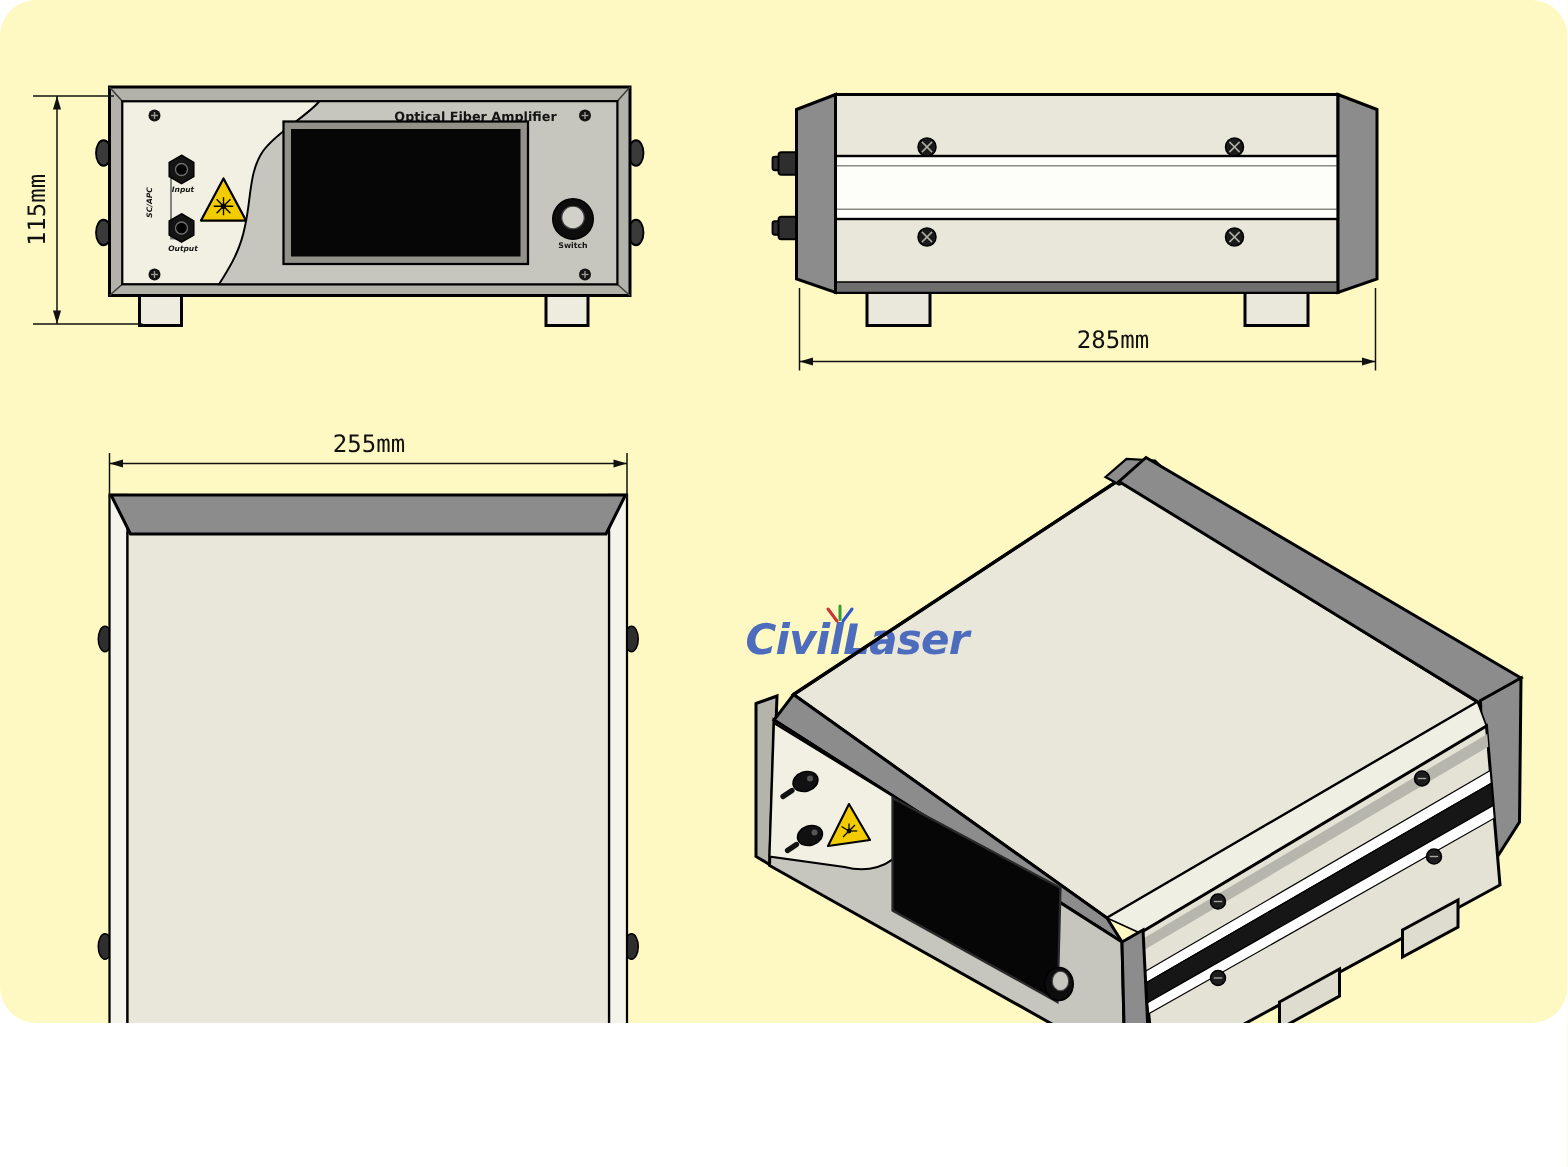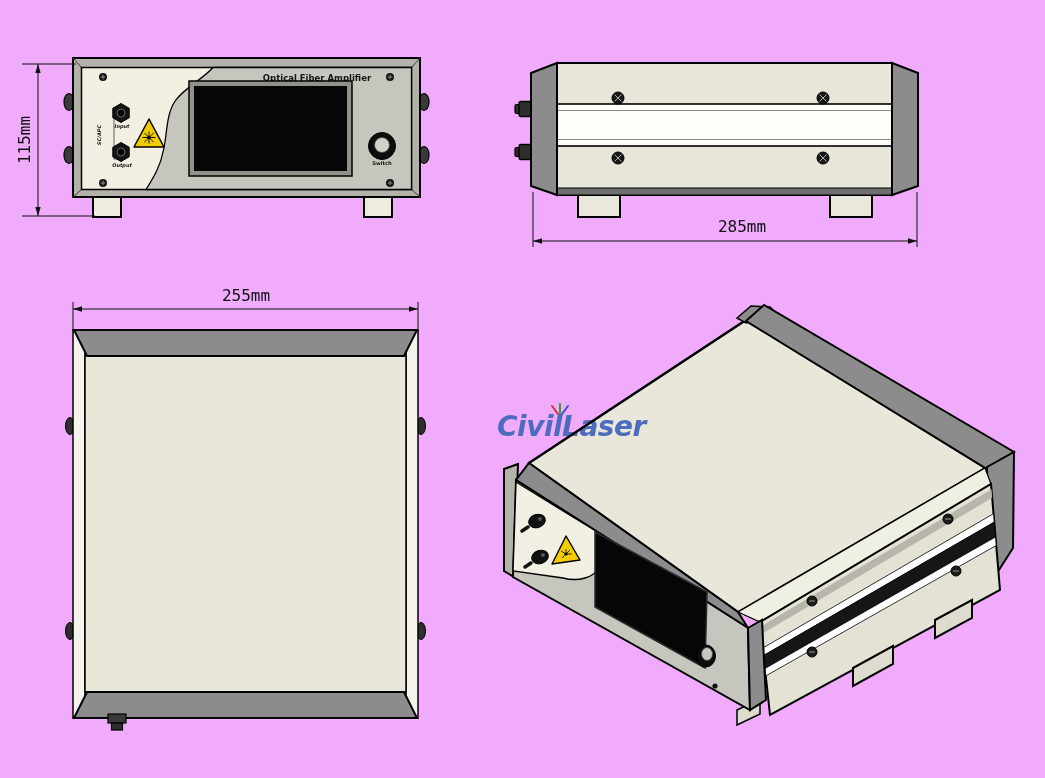--- a/index.html
+++ b/index.html
@@ -1,17 +1,17 @@
 <!DOCTYPE html>
 <html><head>
 <meta charset="utf-8">
 <style>
   html,body{margin:0;padding:0;background:#ffffff;}
-  #canvas{position:relative;width:1045px;height:778px;background:#f0abfc;overflow:hidden;
-          font-family:"DejaVu Sans",sans-serif;}
+  #canvas{position:relative;width:1045px;height:682px;background:#fef9c3;overflow:hidden;
+          font-family:"DejaVu Sans",sans-serif;border-radius:24px;}
   svg{position:absolute;left:0;top:0;}
   .dim-label{font-family:"DejaVu Sans Mono",monospace;font-size:16px;fill:#111;}
   .panel-title{font-family:"DejaVu Sans",sans-serif;font-size:8.5px;font-weight:bold;fill:#151515;}
   .tiny-label{font-family:"DejaVu Sans",sans-serif;font-size:5px;font-weight:bold;font-style:italic;fill:#151515;}
   .knob-label{font-family:"DejaVu Sans",sans-serif;font-size:5.2px;font-weight:bold;fill:#151515;}
   .logo-text{font-family:"DejaVu Sans",sans-serif;font-size:28px;font-weight:bold;font-style:italic;fill:#4d6cbe;letter-spacing:-0.5px;}
 </style>
 </head>
 <body>
 

